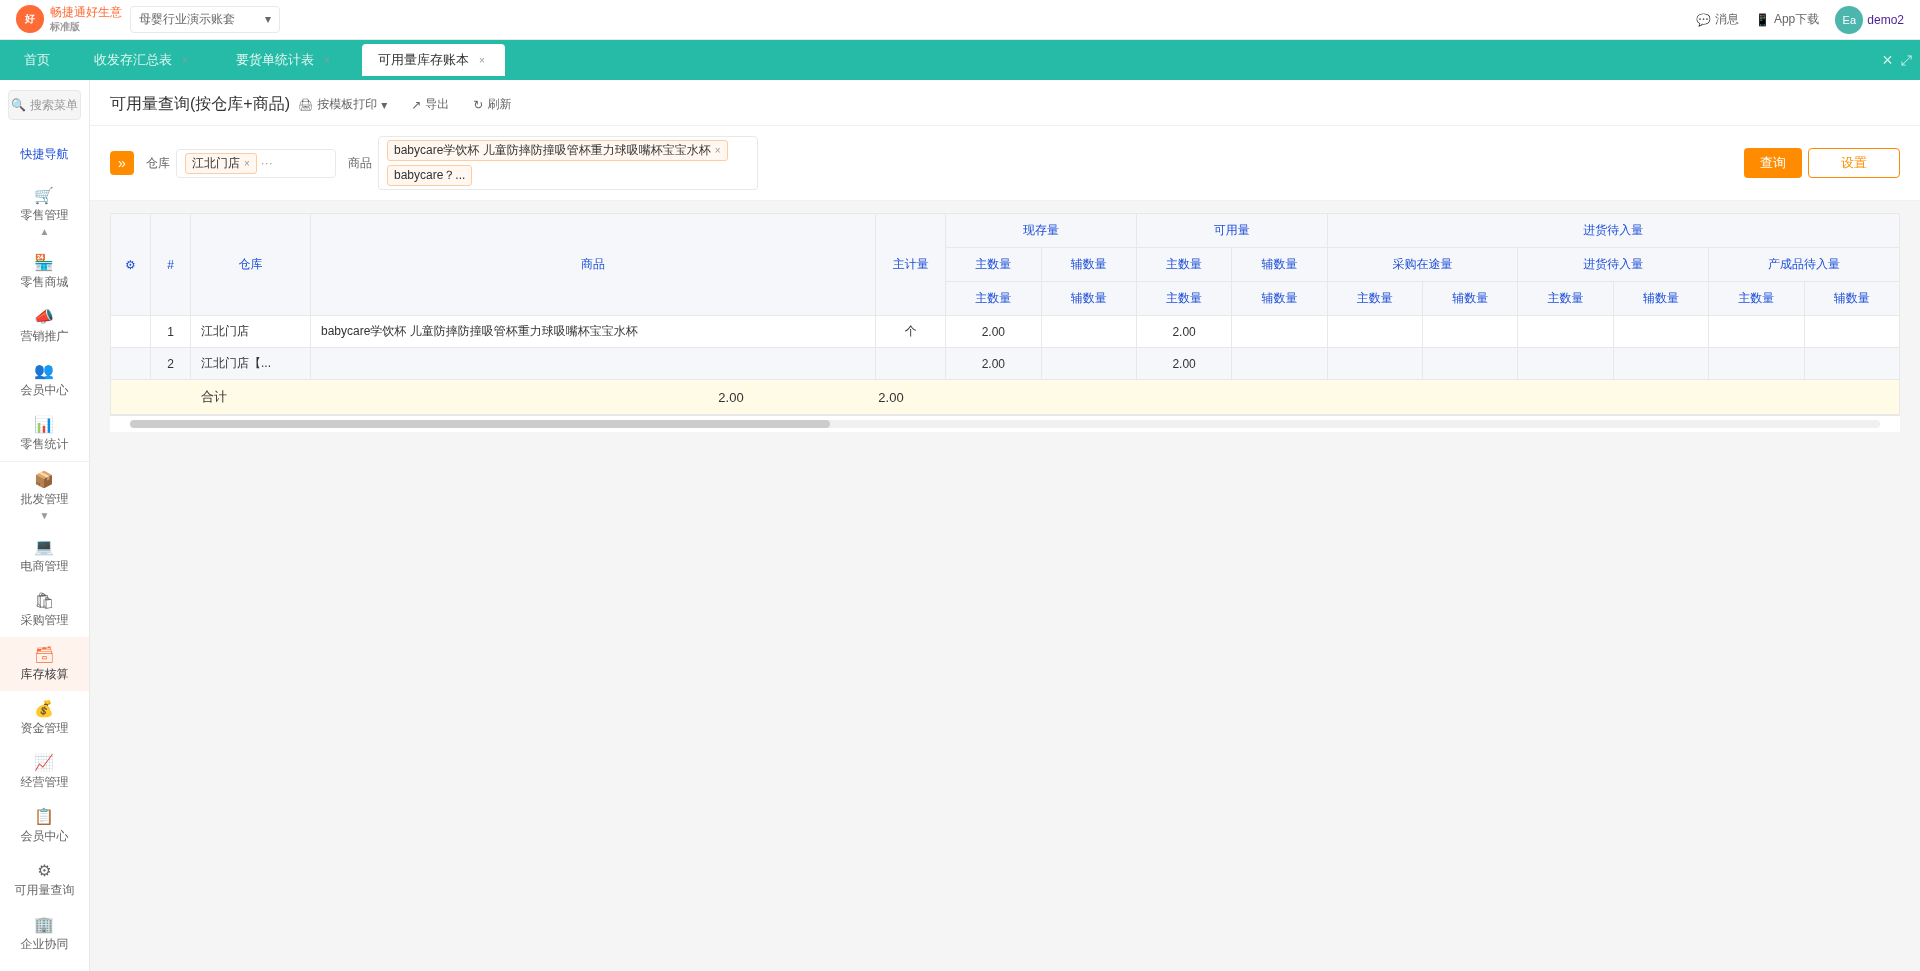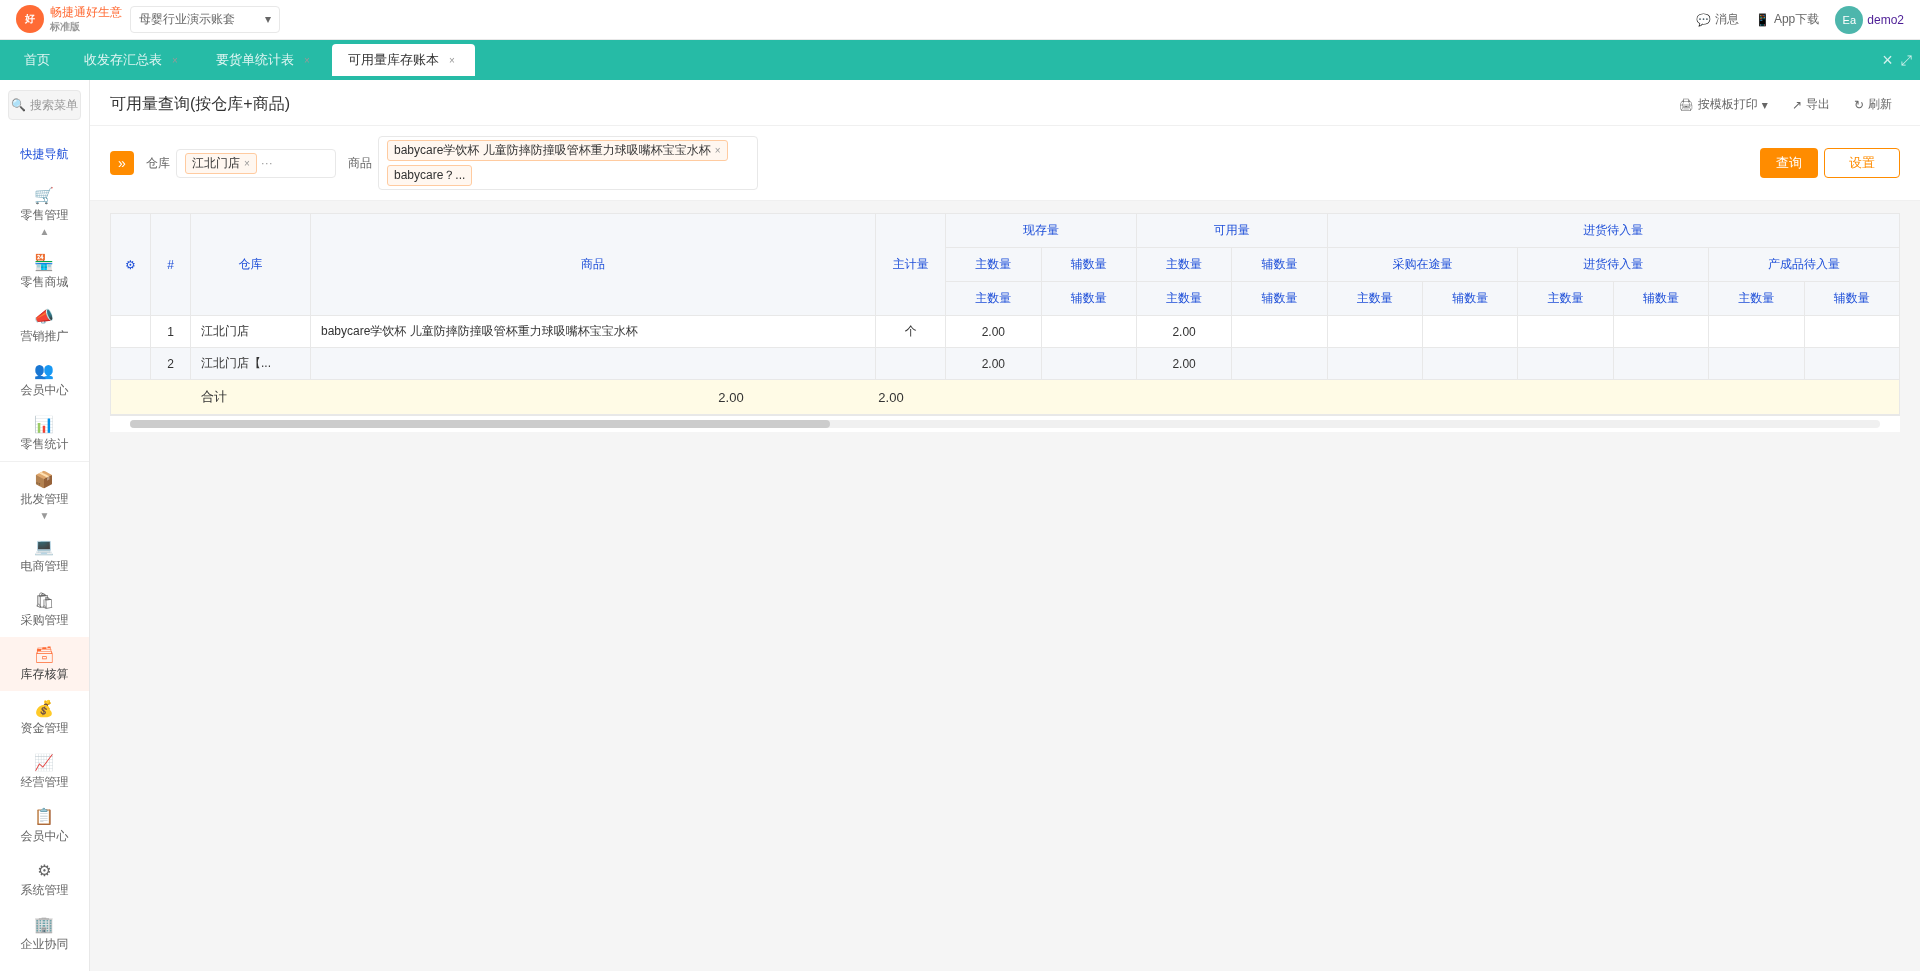--- a/index.html
+++ b/index.html
@@ -12,21 +12,21 @@
     .logo-icon { width: 28px; height: 28px; background: #ff6b35; border-radius: 50%; display: flex; align-items: center; justify-content: center; color: white; font-size: 10px; font-weight: bold; }
     .logo-text { font-size: 12px; color: #ff6b35; line-height: 1.2; }
     .logo-sub { font-size: 10px; color: #999; font-weight: bold; }
     .industry-selector { display: flex; align-items: center; gap: 4px; font-size: 12px; color: #666; cursor: pointer; padding: 4px 8px; border: 1px solid #e8e8e8; border-radius: 4px; min-width: 150px; justify-content: space-between; }
     .top-bar-right { display: flex; align-items: center; gap: 16px; }
     .top-bar-action { display: flex; align-items: center; gap: 4px; font-size: 12px; color: #666; cursor: pointer; }
     .user-avatar { width: 28px; height: 28px; border-radius: 50%; background: #4db6ac; display: flex; align-items: center; justify-content: center; color: white; font-size: 11px; }
     .user-name { font-size: 12px; color: #4c1d95; }
 
     
-    .nav-tabs { height: 40px; background: #26bba6; display: flex; align-items: center; padding: 0 8px; gap: 2px; }
+    .nav-tabs { height: 40px; background: #26bba6; display: flex; align-items: center; padding: 0 8px; gap: 12px; }
     .nav-tab { height: 32px; padding: 0 16px; display: flex; align-items: center; gap: 6px; font-size: 13px; color: rgba(255,255,255,0.85); cursor: pointer; border-radius: 4px 4px 0 0; position: relative; }
     .nav-tab.home { background: transparent; }
     .nav-tab.active { background: #fff; color: #333; border-radius: 4px 4px 0 0; }
     .nav-tab-close { width: 14px; height: 14px; display: flex; align-items: center; justify-content: center; border-radius: 50%; font-size: 10px; color: #999; cursor: pointer; }
     .nav-spacer { flex: 1; }
     .nav-controls { display: flex; align-items: center; gap: 8px; color: white; font-size: 16px; cursor: pointer; }
 
     
     .layout { display: flex; height: calc(971px - 80px); }
 
@@ -40,37 +40,37 @@
     .sidebar-item.active { background: #fff3ee; color: #ff6b35; }
     .sidebar-item .item-label { font-size: 12px; color: #666; }
     .sidebar-item.active .item-label { color: #ff6b35; }
     .sidebar-item .item-icon { font-size: 16px; color: #666; }
     .sidebar-item.active .item-icon { color: #ff6b35; }
     .sidebar-item.has-arrow { position: relative; }
     .sidebar-section { border-top: 1px solid #f0f0f0; }
 
     
     .main { flex: 1; display: flex; flex-direction: column; overflow: hidden; }
-    .page-header { padding: 12px 20px 8px; background: #fff; display: flex; align-items: center; justify-content: space-between; border-bottom: 1px solid #f0f0f0; }
+    .page-header { padding: 12px 20px 8px; background: #fff; display: flex; align-items: center; justify-content: flex-start; border-bottom: 1px solid #f0f0f0; }
     .page-title { font-size: 16px; font-weight: 500; color: #333; }
     .page-actions { display: flex; align-items: center; gap: 8px; }
     .action-btn { display: flex; align-items: center; gap: 4px; font-size: 12px; color: #666; cursor: pointer; padding: 4px 8px; border-radius: 4px; }
 
     
     .filter-area { padding: 10px 20px; background: #fff; border-bottom: 1px solid #f0f0f0; display: flex; align-items: center; gap: 12px; }
     .filter-expand-btn { width: 24px; height: 24px; background: #ff8c00; border-radius: 4px; display: flex; align-items: center; justify-content: center; color: white; font-size: 14px; cursor: pointer; }
     .filter-item { display: flex; align-items: center; gap: 6px; }
     .filter-label { font-size: 12px; color: #666; white-space: nowrap; }
     .filter-input { display: flex; align-items: center; gap: 4px; border: 1px solid #e8e8e8; border-radius: 4px; padding: 3px 8px; min-width: 160px; max-width: 280px; flex-wrap: wrap; }
     .filter-tag { display: flex; align-items: center; gap: 4px; background: #fff7f0; border: 1px solid #ffcba0; border-radius: 3px; padding: 1px 6px; font-size: 12px; color: #333; white-space: nowrap; }
     .filter-tag-close { color: #999; cursor: pointer; font-size: 10px; }
     .filter-more { color: #999; font-size: 12px; cursor: pointer; }
     .filter-actions { display: flex; align-items: center; gap: 6px; margin-left: auto; }
     .btn-query { background: #ff8c00; color: white; border: none; border-radius: 4px; padding: 6px 16px; font-size: 13px; cursor: pointer; margin-left: 16px; }
-    .btn-settings { background: white; color: #ff8c00; border: 1px solid #ff8c00; border-radius: 4px; padding: 5px 24px; font-size: 13px; cursor: pointer; }
+    .btn-settings { background: white; color: #ff8c00; border: 1px solid #ff8c00; border-radius: 4px; padding: 5px 32px; font-size: 13px; cursor: pointer; }
 
     
     .table-area { flex: 1; padding: 12px 20px; overflow: auto; background: #f5f5f5; }
     .data-table { width: 100%; border-collapse: collapse; background: #fff; border: 1px solid #e8e8e8; }
     .data-table th { background: #f5f7fa; font-size: 12px; font-weight: 500; color: #1d4ed8; padding: 8px 10px; border: 1px solid #e8e8e8; text-align: center; white-space: nowrap; }
     .data-table td { font-size: 12px; color: #333; padding: 7px 10px; border: 1px solid #e8e8e8; text-align: center; white-space: nowrap; }
     .data-table td.text-left { text-align: left; }
     .th-stock { background: #e6f7ef; }
     .th-avail { background: #e6f2ff; }
     .th-incoming { background: #fff7e6; }
@@ -196,21 +196,21 @@
     <div class="sidebar-item">
       <span class="item-icon">📈</span>
       <span class="item-label">经营管理</span>
     </div>
     <div class="sidebar-item">
       <span class="item-icon">📋</span>
       <span class="item-label">会员中心</span>
     </div>
     <div class="sidebar-item">
       <span class="item-icon">⚙</span>
-      <span class="item-label">系统管理</span>
+      <span class="item-label">可用量查询</span>
     </div>
     <div class="sidebar-item">
       <span class="item-icon">🏢</span>
       <span class="item-label">企业协同</span>
     </div>
     <div class="sidebar-item">
       <span class="item-icon">🎓</span>
 
     </div>
 

